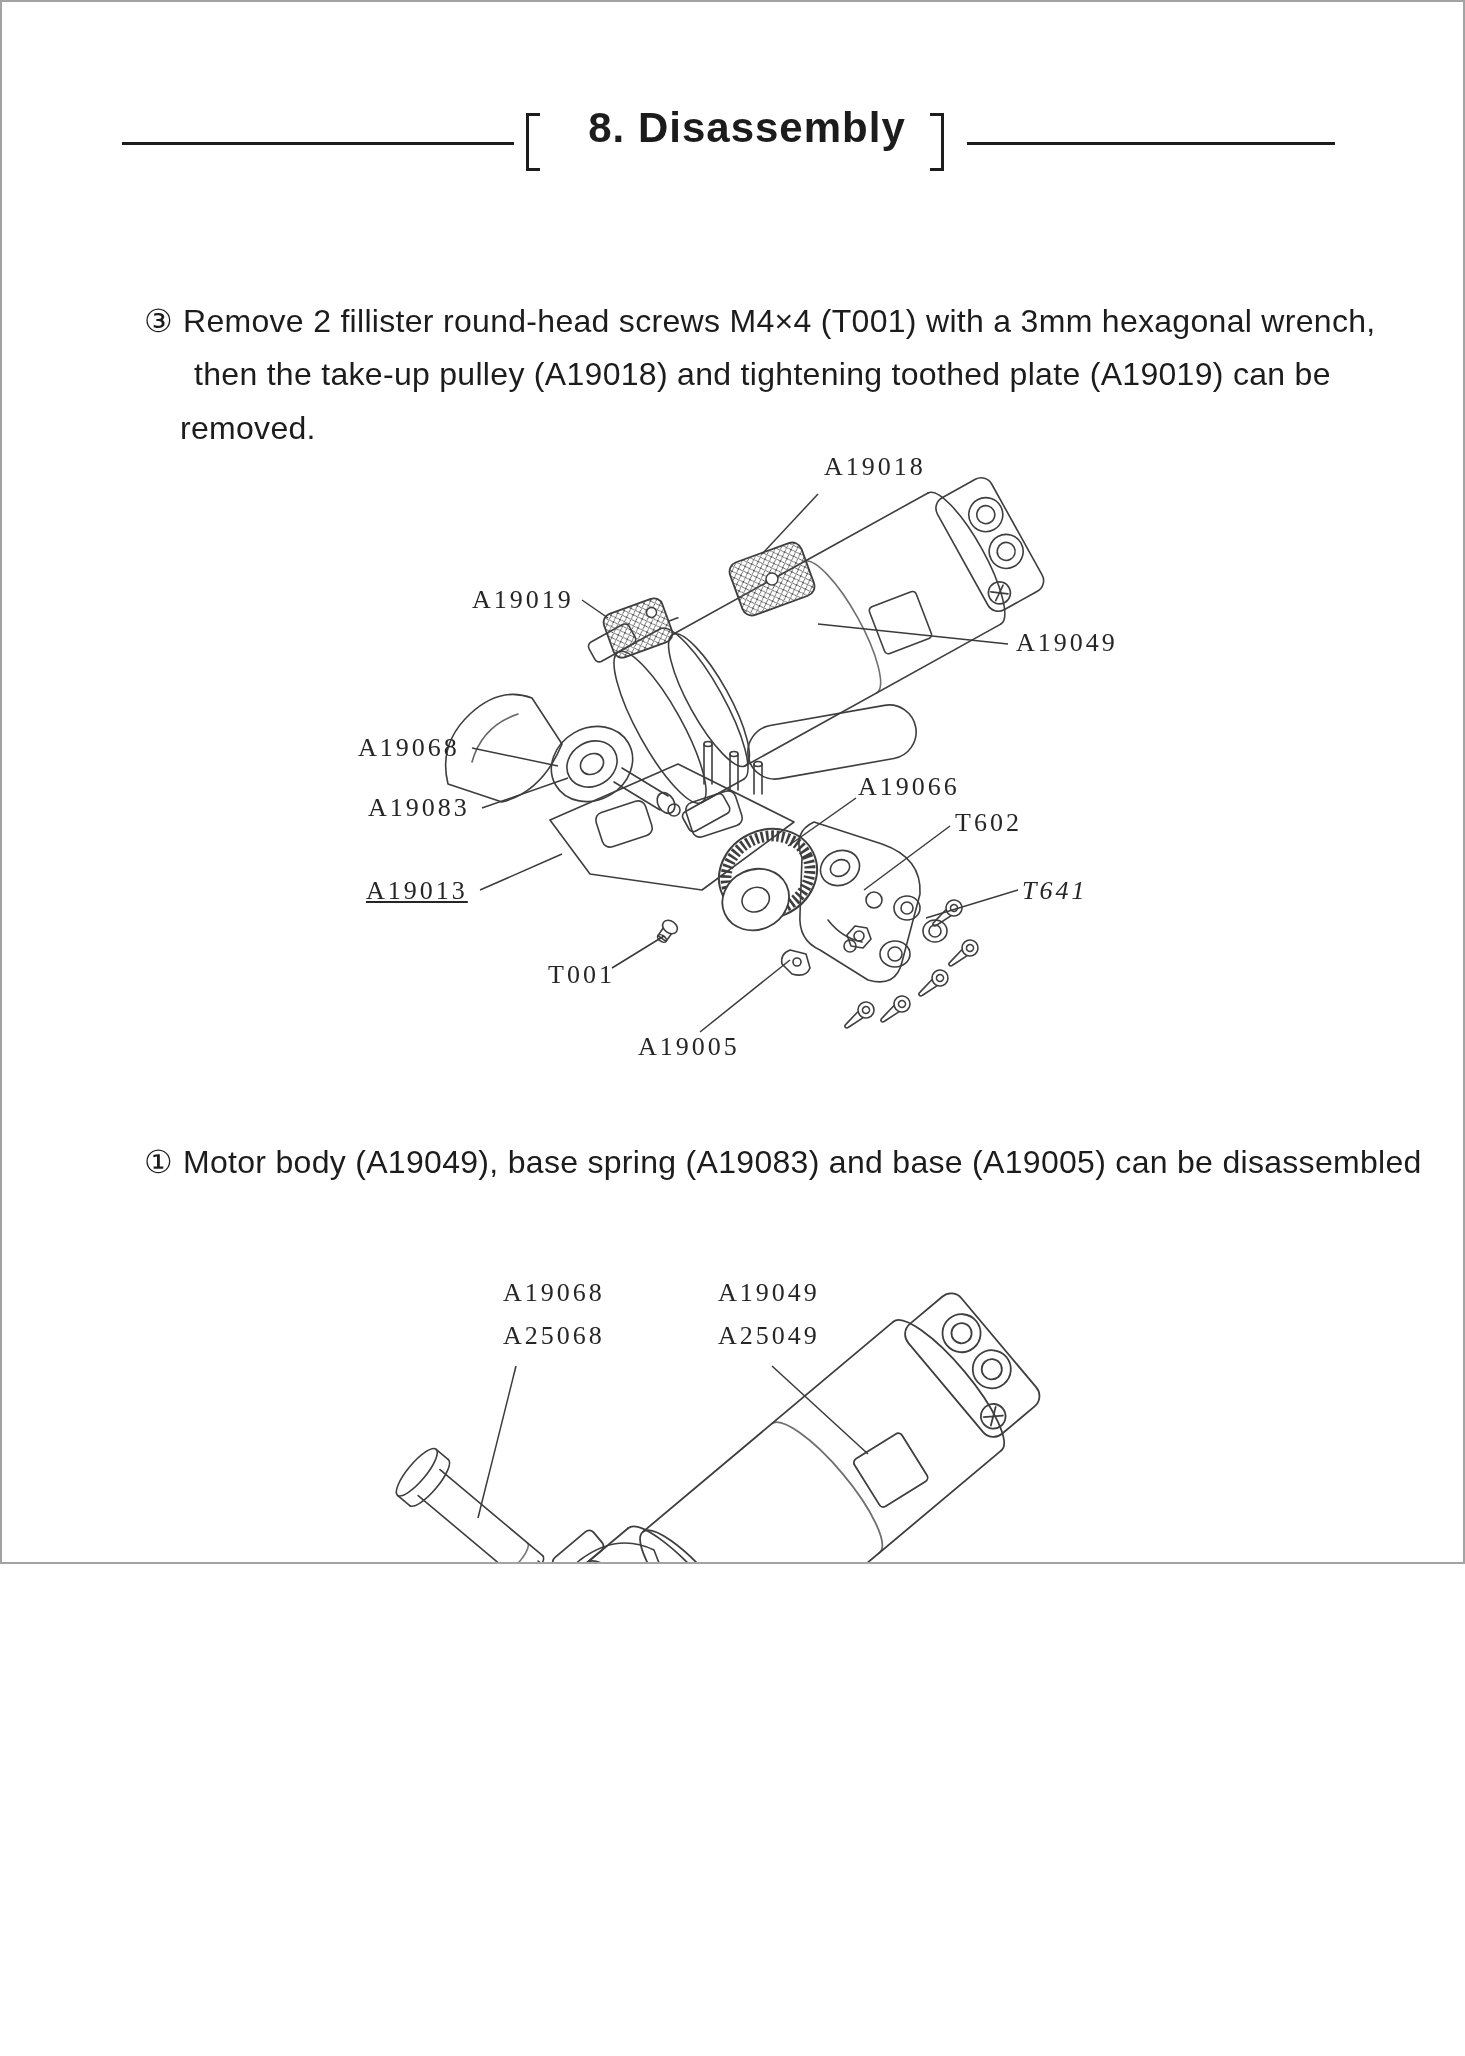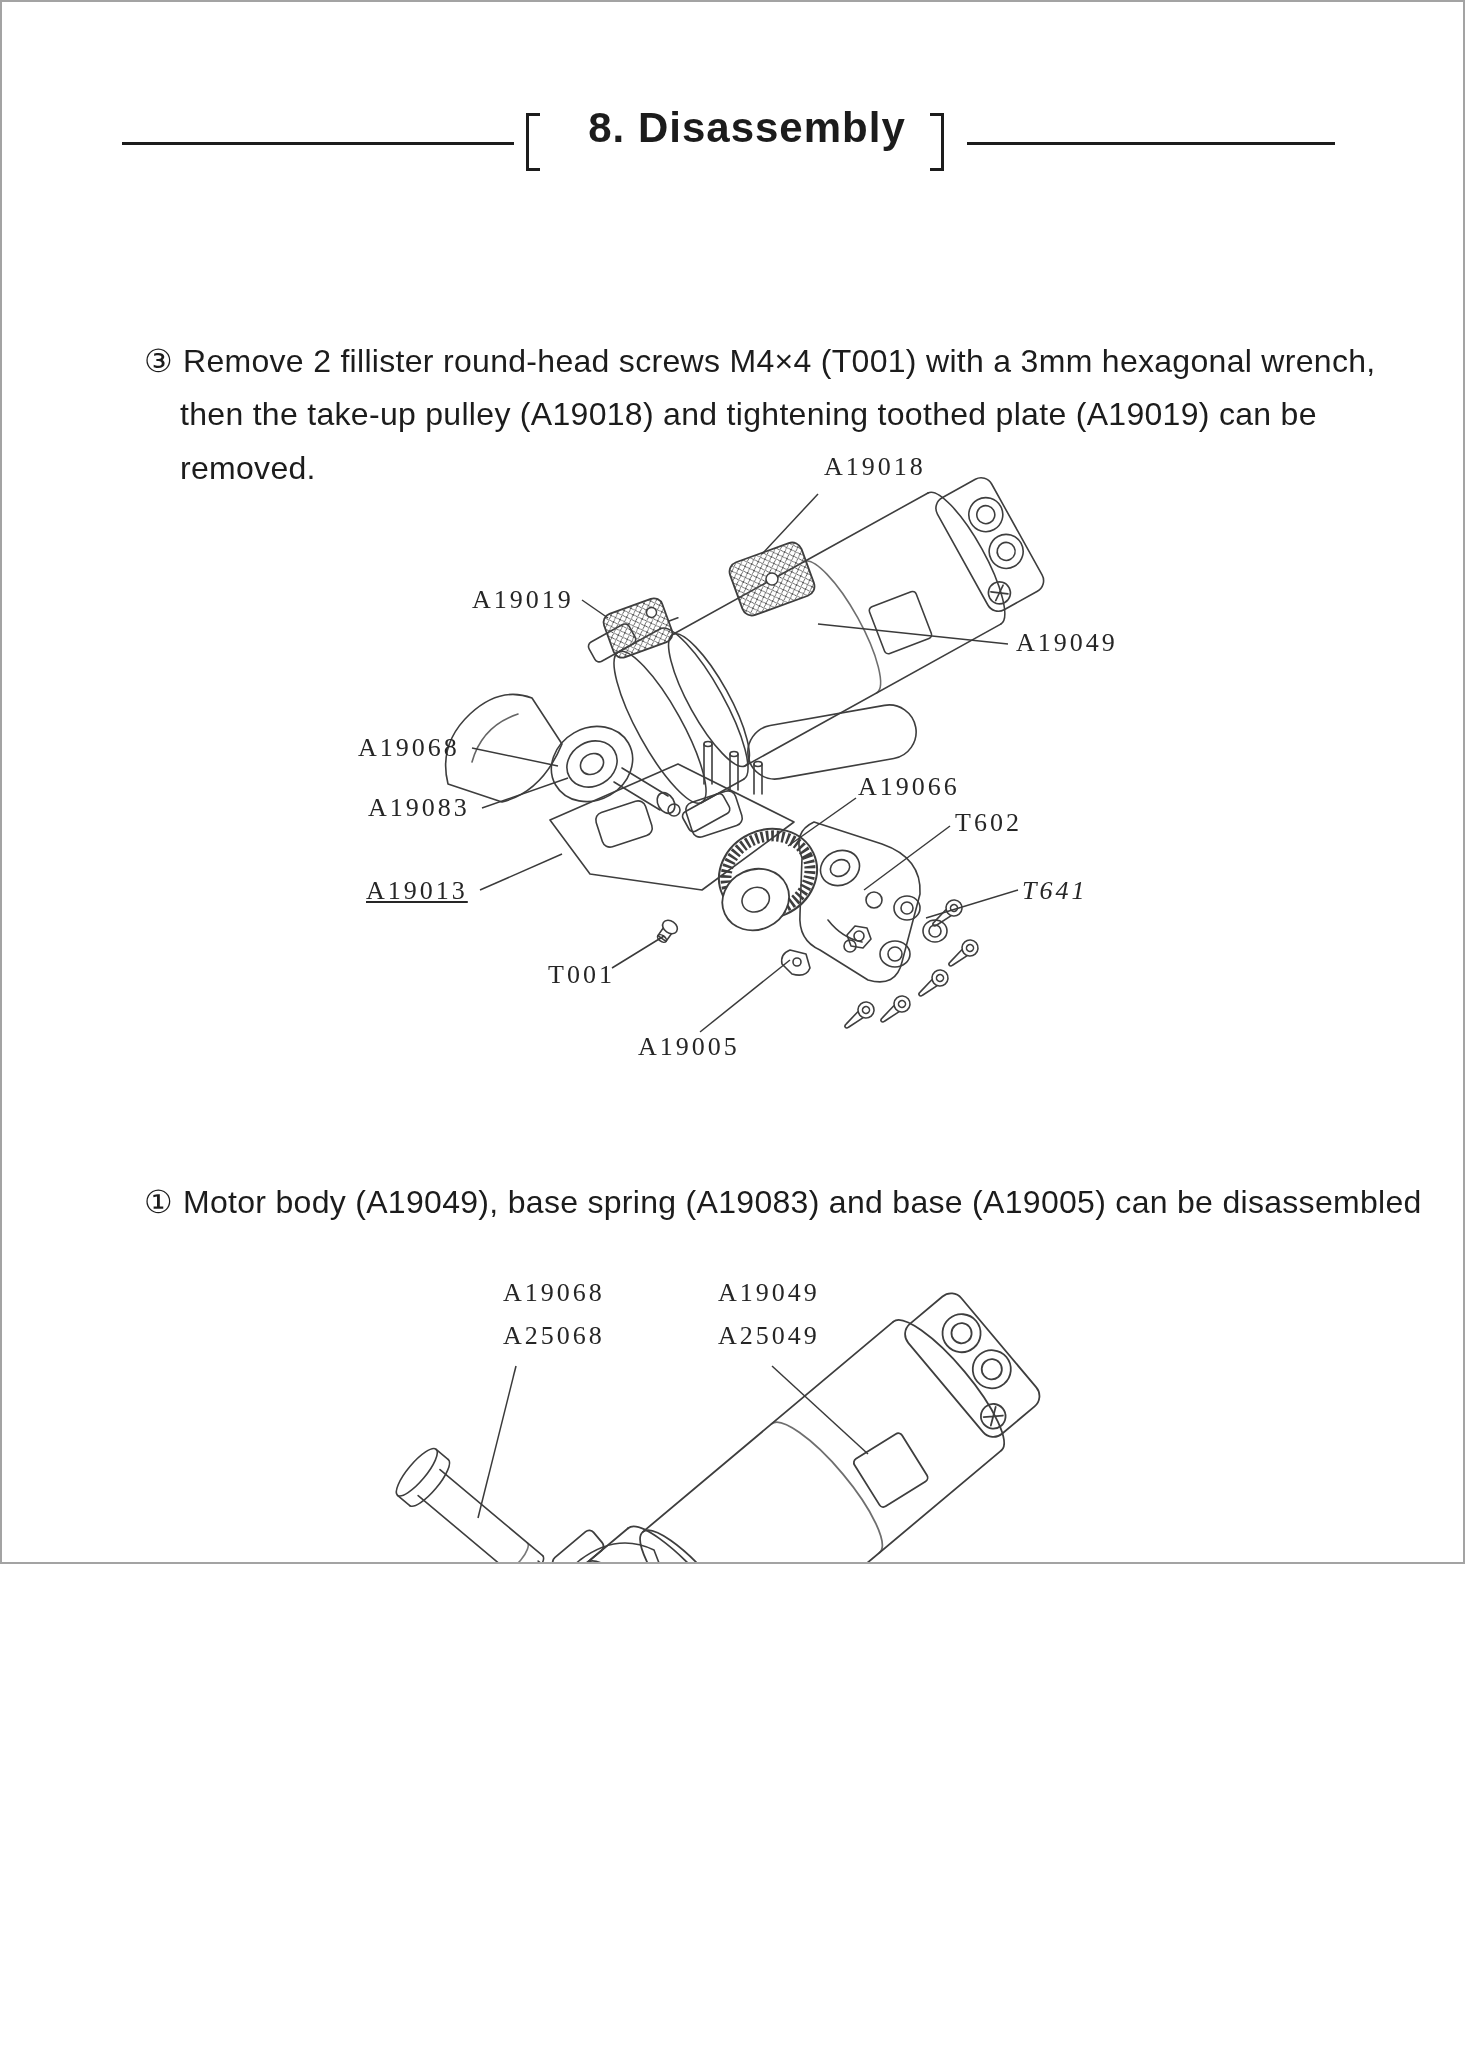--- a/index.html
+++ b/index.html
@@ -14,24 +14,24 @@
   .rule-right{left:965px;top:140px;width:368px;}
   .brk{position:absolute;top:111px;width:14px;height:58px;box-sizing:border-box;
        border-top:3px solid #1c1c1c;border-bottom:3px solid #1c1c1c;}
   .brk-l{left:524px;border-left:3px solid #1c1c1c;}
   .brk-r{left:928px;border-right:3px solid #1c1c1c;}
   .title{
     position:absolute;left:540px;top:102px;width:410px;text-align:center;
     font-size:42px;font-weight:bold;letter-spacing:1px;white-space:nowrap;
   }
   
-  .bline{position:absolute;font-size:32px;letter-spacing:.3px;white-space:nowrap;margin-top:40px;}
+  .bline{position:absolute;font-size:32px;letter-spacing:.3px;white-space:nowrap;}
   .marker{display:inline-block;margin-right:10px;}
   .s3-l1{left:142px;top:300px;}
-  .s3-l2{left:178px;top:354px;}
+  .s3-l2{left:192px;top:354px;}
   .s3-l3{left:178px;top:408px;}
   .sec-head{
     position:absolute;left:125px;top:1072px;display:inline-block;
     font-size:30px;padding:0 6px 7px 0;border-bottom:2.5px solid #4a4a4a;white-space:nowrap;
   }
   .sec-head .num{font-weight:normal;margin-right:12px;}
   .sec-head .txt{font-weight:bold;letter-spacing:.5px;}
   .s1-l1{left:142px;top:1141px;}
   .s1-l2{left:178px;top:1195px;}
   .pagenum{position:absolute;left:0;right:0;top:1946px;text-align:right;font-size:33px;}

